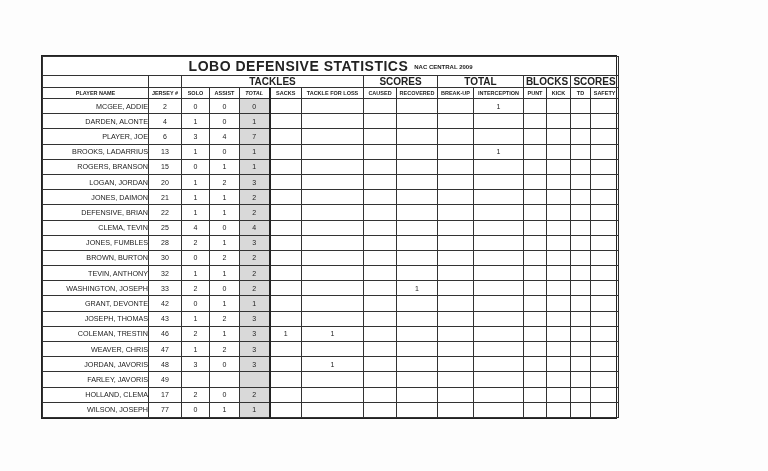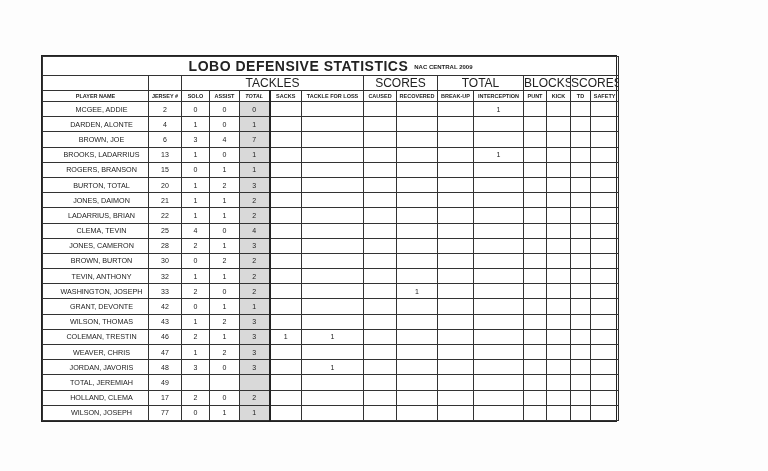--- a/index.html
+++ b/index.html
@@ -9,25 +9,25 @@
   }
   .sheet {
     position: absolute; left: 41px; top: 55px; width: 576px;
     border: 1.5px solid #222; box-sizing: border-box; background: #fff;
   }
   table { border-collapse: collapse; width: 100%; table-layout: fixed; }
   td, th { border: 1px solid #333; padding: 0; color: #222; overflow: hidden; white-space: nowrap; }
   .title-row td { height: 18px; border-bottom: 1.5px solid #333; }
   .title { font-size: 14px; font-weight: bold; letter-spacing: 0.5px; text-align: center; }
   .title .sub { font-size: 6px; font-weight: bold; margin-left: 6px; letter-spacing: 0; vertical-align: middle; }
-  .grp td { height: 9px; font-size: 12px; font-weight: normal; text-align: center; border-bottom: 1.5px solid #333; }
+  .grp td { height: 9px; font-size: 10px; font-weight: bold; text-align: center; border-bottom: 1.5px solid #333; }
   .hdr th { height: 10px; font-size: 5.5px; font-weight: bold; text-align: center; border-bottom: 1.5px solid #333; }
   .hdr th.total { font-style: italic; }
   tbody td { height: 14.2px; font-size: 7px; text-align: center; }
-  tbody td.name { text-align: center; padding-left: 12px; font-size: 7.2px; }
+  tbody td.name { text-align: right; padding-left: 12px; font-size: 7.2px; }
   td.tot { background: #d9d9d9; border-right: 2px solid #222; }
   th.tot { border-right: 2px solid #222; }
 </style>
 </head>
 <body>
 
 <div class="sheet">
   <table>
     <colgroup>
       <col style="width:106px">
@@ -108,21 +108,21 @@
           <td></td>
           <td></td>
           <td></td>
           <td></td>
           <td></td>
           <td></td>
           <td></td>
           <td></td>
         </tr>
         <tr>
-          <td class="name">BROWN, JOE</td>
+          <td class="name">PLAYER, JOE</td>
           <td>6</td>
           <td>3</td>
           <td>4</td>
           <td class="tot">7</td>
           <td></td>
           <td></td>
           <td></td>
           <td></td>
           <td></td>
           <td></td>
@@ -159,21 +159,21 @@
           <td></td>
           <td></td>
           <td></td>
           <td></td>
           <td></td>
           <td></td>
           <td></td>
           <td></td>
         </tr>
         <tr>
-          <td class="name">BURTON, TOTAL</td>
+          <td class="name">LOGAN, JORDAN</td>
           <td>20</td>
           <td>1</td>
           <td>2</td>
           <td class="tot">3</td>
           <td></td>
           <td></td>
           <td></td>
           <td></td>
           <td></td>
           <td></td>
@@ -193,21 +193,21 @@
           <td></td>
           <td></td>
           <td></td>
           <td></td>
           <td></td>
           <td></td>
           <td></td>
           <td></td>
         </tr>
         <tr>
-          <td class="name">LADARRIUS, BRIAN</td>
+          <td class="name">DEFENSIVE, BRIAN</td>
           <td>22</td>
           <td>1</td>
           <td>1</td>
           <td class="tot">2</td>
           <td></td>
           <td></td>
           <td></td>
           <td></td>
           <td></td>
           <td></td>
@@ -227,21 +227,21 @@
           <td></td>
           <td></td>
           <td></td>
           <td></td>
           <td></td>
           <td></td>
           <td></td>
           <td></td>
         </tr>
         <tr>
-          <td class="name">JONES, CAMERON</td>
+          <td class="name">JONES, FUMBLES</td>
           <td>28</td>
           <td>2</td>
           <td>1</td>
           <td class="tot">3</td>
           <td></td>
           <td></td>
           <td></td>
           <td></td>
           <td></td>
           <td></td>
@@ -312,21 +312,21 @@
           <td></td>
           <td></td>
           <td></td>
           <td></td>
           <td></td>
           <td></td>
           <td></td>
           <td></td>
         </tr>
         <tr>
-          <td class="name">WILSON, THOMAS</td>
+          <td class="name">JOSEPH, THOMAS</td>
           <td>43</td>
           <td>1</td>
           <td>2</td>
           <td class="tot">3</td>
           <td></td>
           <td></td>
           <td></td>
           <td></td>
           <td></td>
           <td></td>
@@ -380,21 +380,21 @@
           <td></td>
           <td></td>
           <td></td>
           <td></td>
           <td></td>
           <td></td>
           <td></td>
           <td></td>
         </tr>
         <tr>
-          <td class="name">TOTAL, JEREMIAH</td>
+          <td class="name">FARLEY, JAVORIS</td>
           <td>49</td>
           <td></td>
           <td></td>
           <td class="tot"></td>
           <td></td>
           <td></td>
           <td></td>
           <td></td>
           <td></td>
           <td></td>

